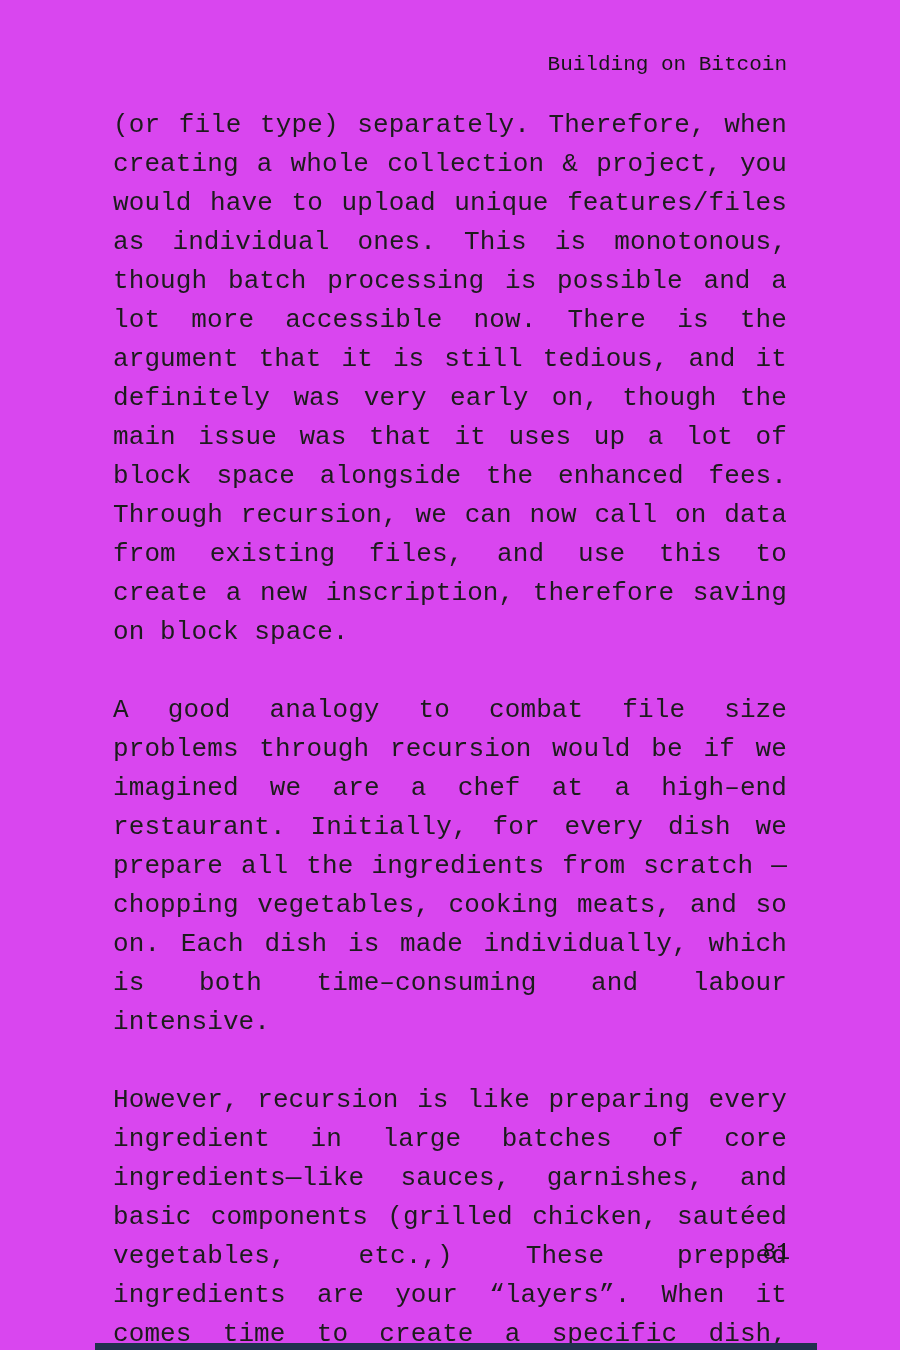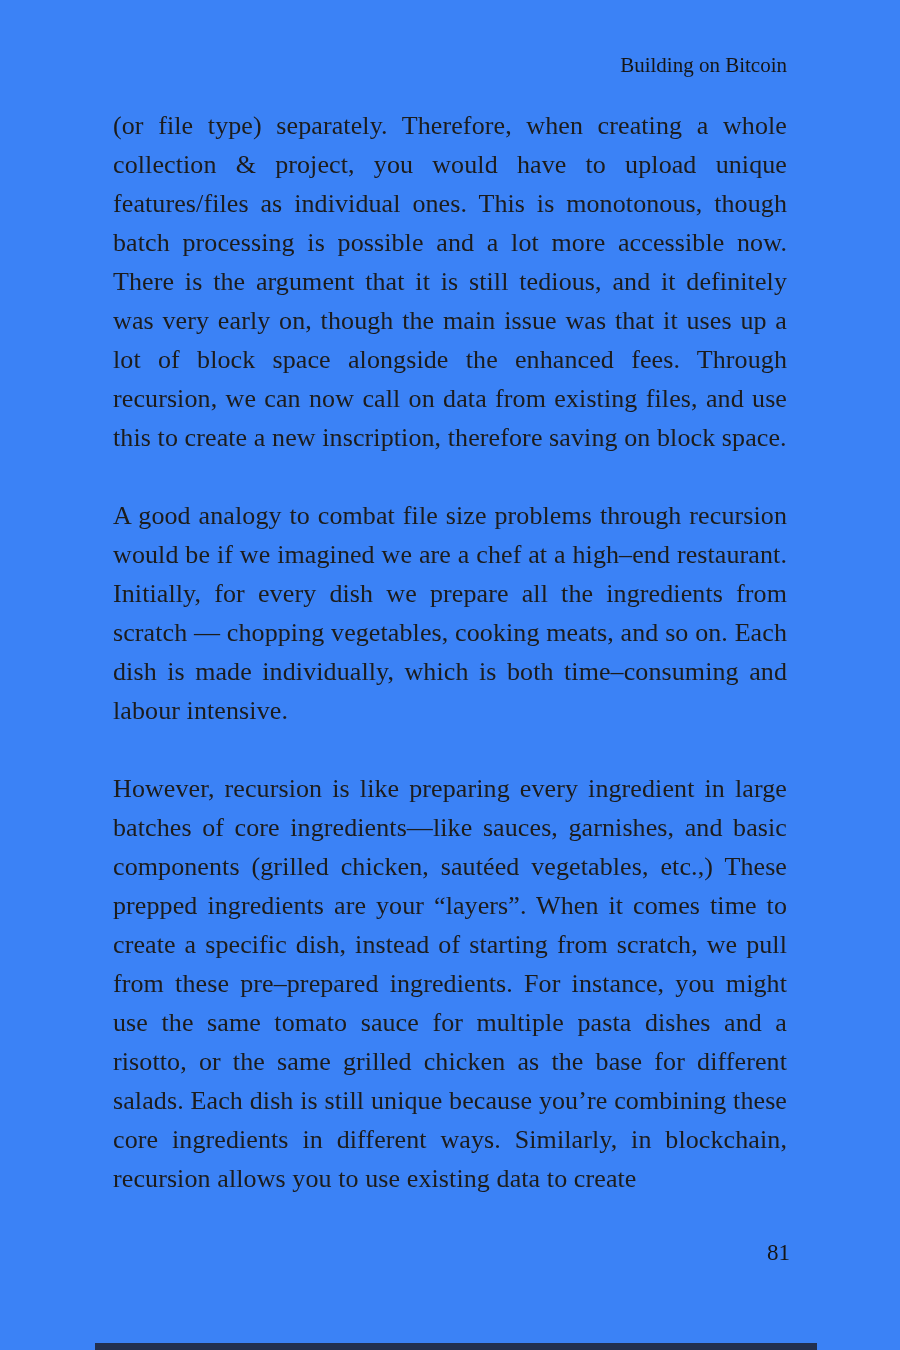--- a/index.html
+++ b/index.html
@@ -4,23 +4,23 @@
 <style>
   html, body {
     margin: 0;
     padding: 0;
     background: #ffffff;
   }
   .page {
     position: relative;
     width: 900px;
     height: 1350px;
-    background: #3b82f6;
+    background: #d946ef;
     overflow: hidden;
-    font-family: Liberation Serif, serif;
+    font-family: Liberation Mono, monospace;
     color: #1c1c1c;
   }
   .running-header {
     position: absolute;
     top: 52px;
     left: 113px;
     right: 113px;
     text-align: right;
     font-size: 21px;
     line-height: 26px;

